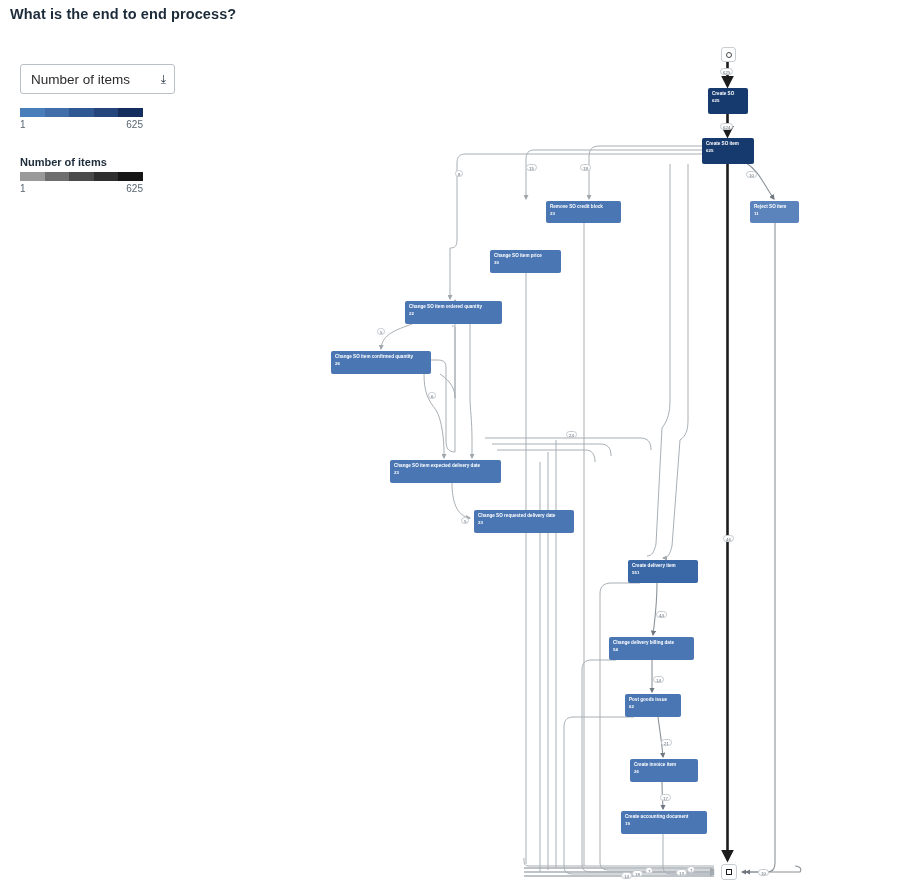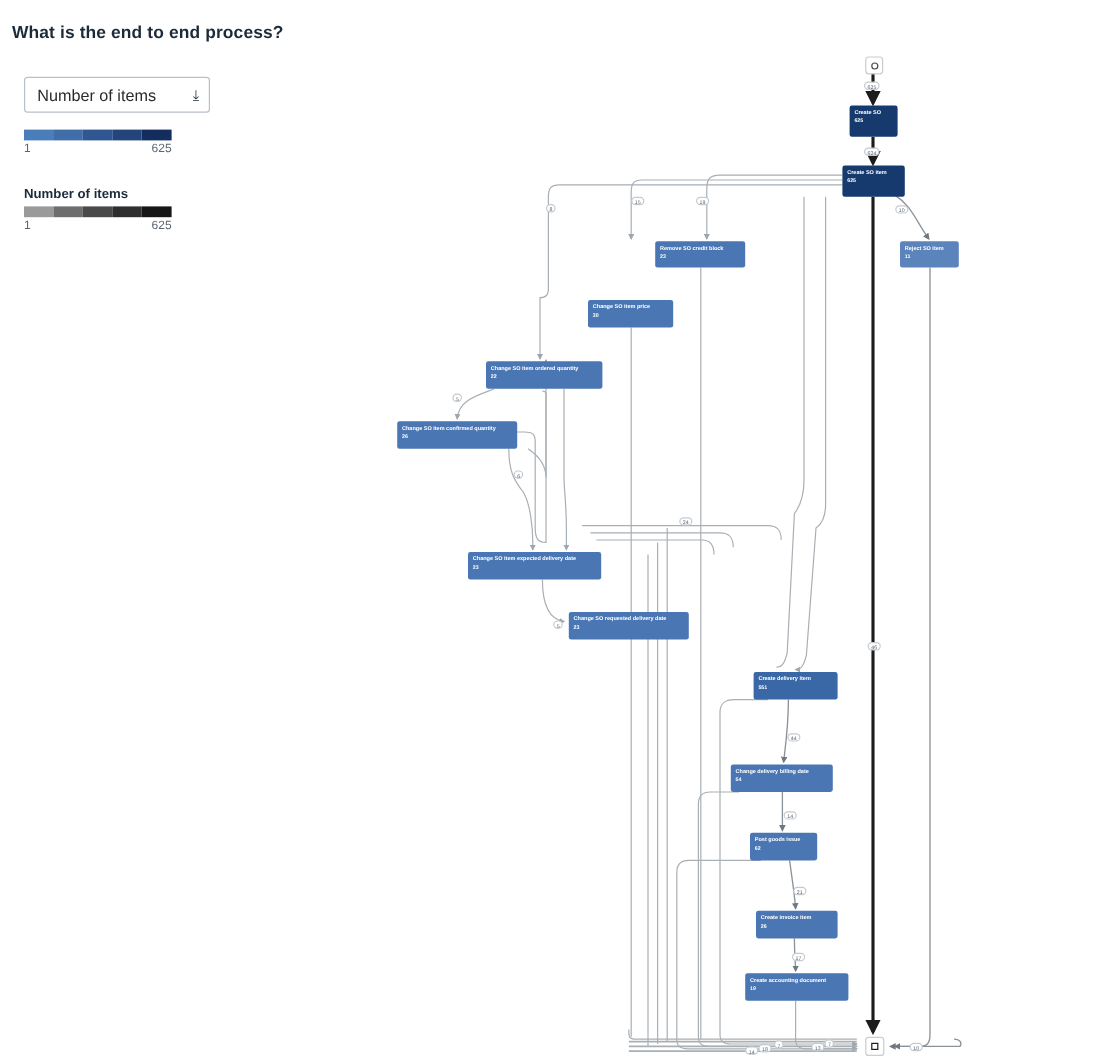--- a/index.html
+++ b/index.html
@@ -6,21 +6,21 @@
   html,body{margin:0;padding:0;}
   body{
     width:915px;height:885px;
     background:#ffffff;
     font-family:"Liberation Sans", sans-serif;
     color:#1c2b39;
     overflow:hidden;
     position:relative;
   }
   #page-title{
-    position:absolute;left:10px;top:20px;
+    position:absolute;left:10px;top:6px;
     font-size:14.5px;font-weight:600;color:#1c2b39;
     letter-spacing:.1px;
   }
   
   #controls{position:absolute;left:20px;top:64px;width:260px;}
   .select-box{
     width:155px;height:30px;
     border:1px solid #b9c0c7;border-radius:3px;background:#fff;
     display:flex;align-items:center;justify-content:space-between;
     padding:0 8px 0 10px;box-sizing:border-box;

